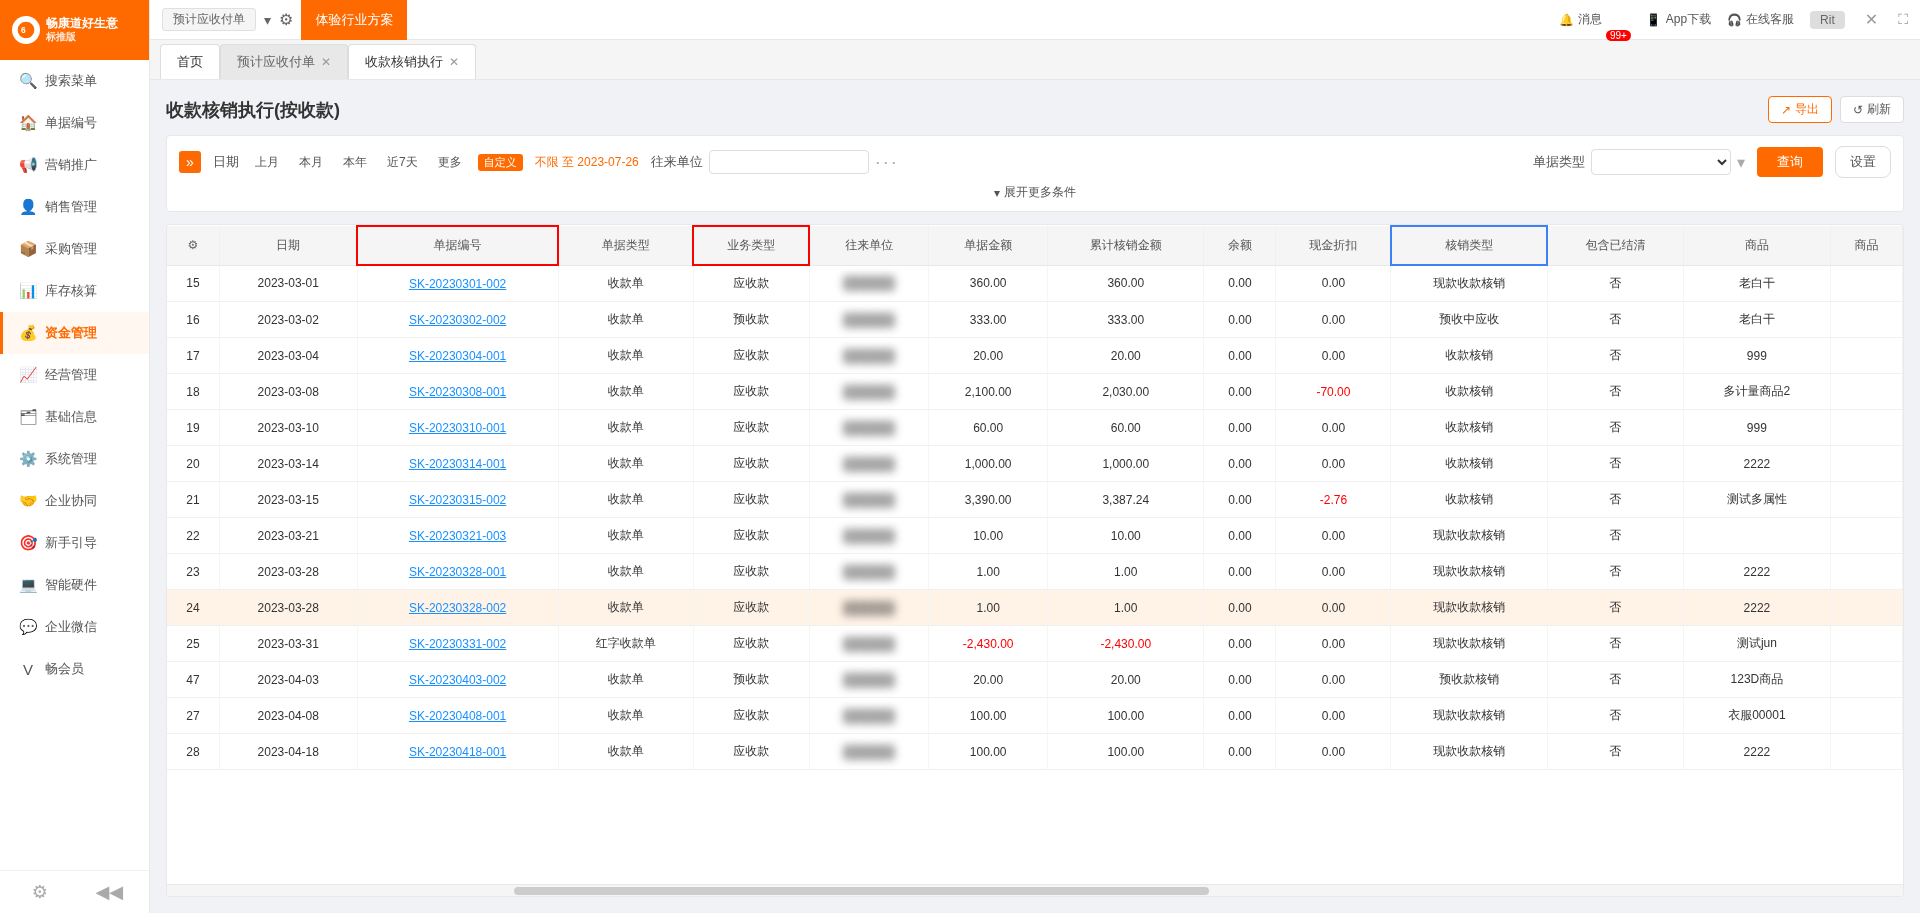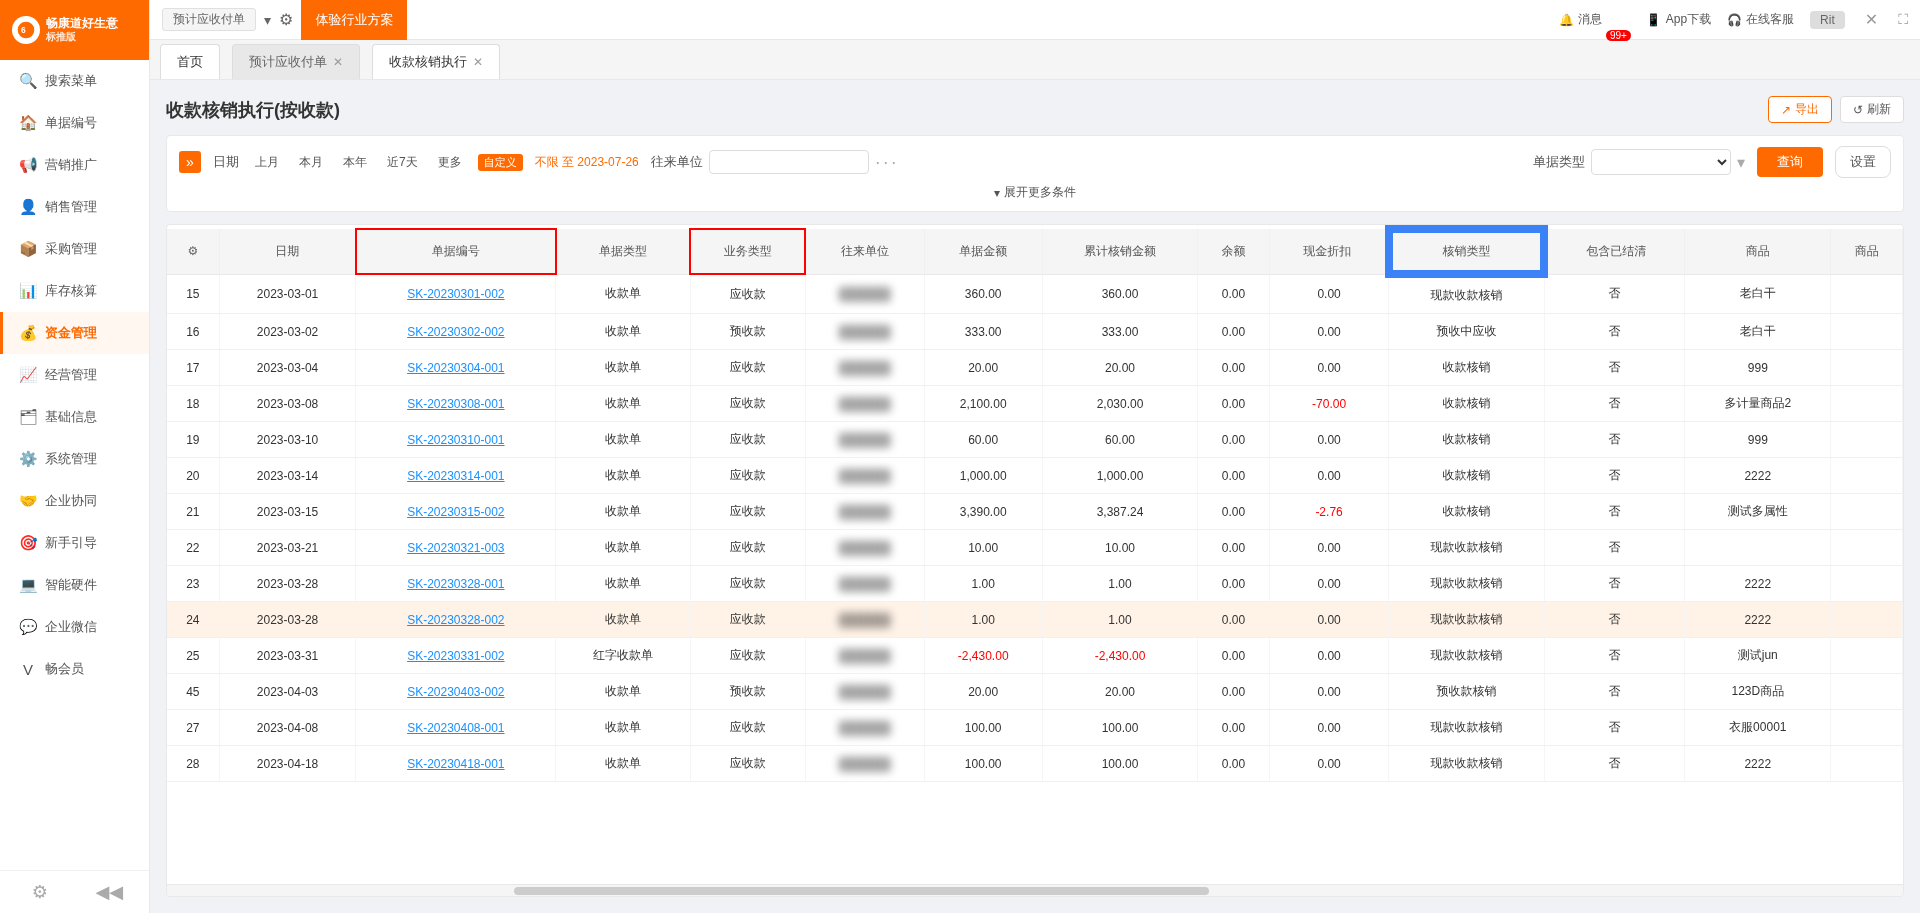--- a/index.html
+++ b/index.html
@@ -33,21 +33,21 @@
     .topbar-msg { display: flex; align-items: center; gap: 4px; color: #555; font-size: 12px; cursor: pointer; position: relative; }
     .badge { background: #f00; color: #fff; font-size: 10px; border-radius: 8px; padding: 0 4px; min-width: 16px; text-align: center; margin-top: 32px; }
     .topbar-app { display: flex; align-items: center; gap: 4px; color: #555; font-size: 12px; cursor: pointer; }
     .topbar-service { display: flex; align-items: center; gap: 4px; color: #555; font-size: 12px; cursor: pointer; }
     .topbar-user { background: #ddd; border-radius: 4px; padding: 2px 10px; font-size: 12px; color: #666; }
     .topbar-close-btn { font-size: 16px; color: #999; cursor: pointer; padding: 0 4px; }
     .topbar-expand-btn { font-size: 14px; color: #999; cursor: pointer; }
 
     
     .tabs { height: 40px; background: #f5f5f5; border-bottom: 1px solid #e8e8e8; display: flex; align-items: flex-end; padding: 0 10px; flex-shrink: 0; }
-    .tab { display: flex; align-items: center; gap: 6px; padding: 8px 16px; background: #e8e8e8; border-radius: 4px 4px 0 0; font-size: 13px; color: #666; cursor: pointer; margin-right: 12px; border: 1px solid #ddd; border-bottom: none; }
+    .tab { display: flex; align-items: center; gap: 6px; padding: 8px 16px; background: #e8e8e8; border-radius: 4px 4px 0 0; font-size: 13px; color: #666; cursor: pointer; margin-right: 0; border: 1px solid #ddd; border-bottom: none; }
     .tab.active { background: #fff; color: #333; font-weight: 500; }
     .tab-home { background: #fff; color: #333; }
     .tab-close { font-size: 12px; color: #999; cursor: pointer; }
 
     
     .content { flex: 1; overflow: hidden; display: flex; flex-direction: column; padding: 16px; gap: 12px; background: #f0f2f5; }
 
     
     .page-header { display: flex; align-items: center; justify-content: space-between; }
     .page-title { font-size: 18px; font-weight: bold; color: #333; }
@@ -278,21 +278,21 @@
               <th><span class="settings-icon">⚙</span></th>
               <th>日期</th>
               <th style="border: 2px solid red;">单据编号</th>
               <th>单据类型</th>
               <th style="border: 2px solid red; margin-top: 43px;">业务类型</th>
               <th>往来单位</th>
               <th>单据金额</th>
               <th>累计核销金额</th>
               <th>余额</th>
               <th>现金折扣</th>
-              <th style="border: 8px solid #3b82f6;">核销类型</th>
+              <th style="border: 2px solid #3b82f6;">核销类型</th>
               <th>包含已结清</th>
               <th>商品</th>
               <th>商品</th>
             </tr>
           </thead>
           <tbody id="table-body">
           <tr>
                 <td>15</td>
                 <td>2023-03-01</td>
                 <td><a class="link-cell" href="#">SK-20230301-002</a></td>
@@ -462,21 +462,21 @@
                 <td class="negative">-2,430.00</td>
                 <td class="negative">-2,430.00</td>
                 <td>0.00</td>
                 <td>0.00</td>
                 <td>现款收款核销</td>
                 <td>否</td>
                 <td>测试jun</td>
                 <td></td>
               </tr>
               <tr>
-                <td>45</td>
+                <td>47</td>
                 <td>2023-04-03</td>
                 <td><a class="link-cell" href="#">SK-20230403-002</a></td>
                 <td>收款单</td>
                 <td>预收款</td>
                 <td class="blurred">██████</td>
                 <td>20.00</td>
                 <td>20.00</td>
                 <td>0.00</td>
                 <td>0.00</td>
                 <td>预收款核销</td>

